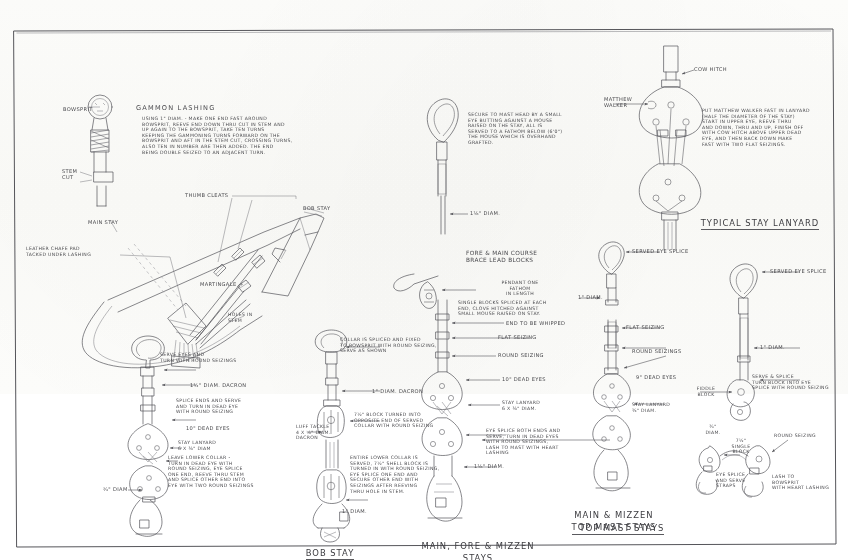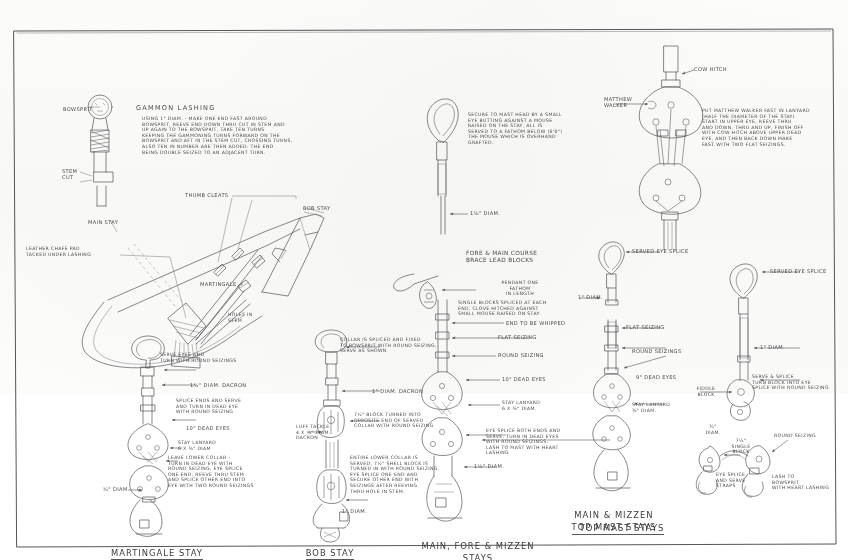--- a/index.html
+++ b/index.html
@@ -197,23 +197,20 @@
   <div class="t hand fs55" style="left:186px;top:425px;">10" DEAD EYES</div>
   <div class="t hand fs5" style="left:178px;top:440px;">STAY LANYARD
 6 x ⅜" DIAM</div>
   <div class="t hand fs5" style="left:168px;top:455px;width:118px;">LEAVE LOWER COLLAR -
 TURN IN DEAD EYE WITH
 ROUND SEIZING, EYE SPLICE
 ONE END, REEVE THRU STEM
 AND SPLICE OTHER END INTO
 EYE WITH TWO ROUND SEIZINGS</div>
   <div class="t hand fs55" style="left:103px;top:486px;">¾" DIAM</div>
-  <div class="t hand cap" style="left:92px;top:538px;width:130px;">
-    <u>MARTINGALE STAY</u>
-  </div>
 
   <svg style="position:absolute;left:0;top:0;width:848px;height:560px;">
 
     <path class="ln" d="M329,352 C318,352 312,344 317,336 C323,328 340,328 345,336 C350,344 344,352 333,352 Z" fill="none"></path>
     <path class="lnf" d="M324,348 C318,342 322,335 330,334 C339,333 345,339 341,346"></path>
     <rect class="ln" x="326" y="352" width="11" height="12" fill="url(#serv)"></rect>
     <path class="ln" d="M327,364 L327,378 M336,364 L336,378"></path>
     <rect class="ln" x="326" y="378" width="12" height="7" fill="url(#serv2)"></rect>
     <path class="ln" d="M328,385 L328,400 M336,385 L336,400"></path>
     <rect class="ln" x="324" y="400" width="16" height="6" fill="#5d5d62"></rect>
@@ -386,20 +383,23 @@
   <div class="t hand fs55" style="left:694px;top:66px;">COW HITCH</div>
   <div class="t hand fs55" style="left:604px;top:96px;">MATTHEW
 WALKER</div>
   <div class="t hand fs5" style="left:702px;top:108px;width:126px;">PUT MATTHEW WALKER FAST IN LANYARD
 (HALF THE DIAMETER OF THE STAY)
 START IN UPPER EYE, REEVE THRU
 AND DOWN, THRU AND UP, FINISH OFF
 WITH COW HITCH ABOVE UPPER DEAD
 EYE, AND THEN BACK DOWN MAKE
 FAST WITH TWO FLAT SEIZINGS.</div>
+  <div class="t hand cap" style="left:690px;top:208px;width:140px;">
+    <u>TYPICAL STAY LANYARD</u>
+  </div>
 
   <svg style="position:absolute;left:0;top:0;width:848px;height:560px;">
     <path class="ln" d="M608,272 C596,262 596,250 606,244 C616,238 626,246 624,256 C622,265 616,270 612,274 Z" fill="none"></path>
     <path class="lnf" d="M609,268 C602,260 603,251 610,247 C617,243 622,249 621,256 C620,263 615,267 612,270"></path>
     <rect class="ln" x="607" y="274" width="9" height="14" fill="url(#serv)"></rect>
     <path class="ln" d="M608,288 L608,302 M616,288 L616,302"></path>
     <rect class="ln" x="606" y="300" width="12" height="5" fill="#5d5d62"></rect>
     <path class="ln" d="M608,320 L608,348 M616,320 L616,348"></path>
     <rect class="lnt" x="608" y="322" width="8" height="26" fill="url(#lay)"></rect>
     <rect class="ln" x="605" y="326" width="13" height="6" fill="#5d5d62"></rect>

